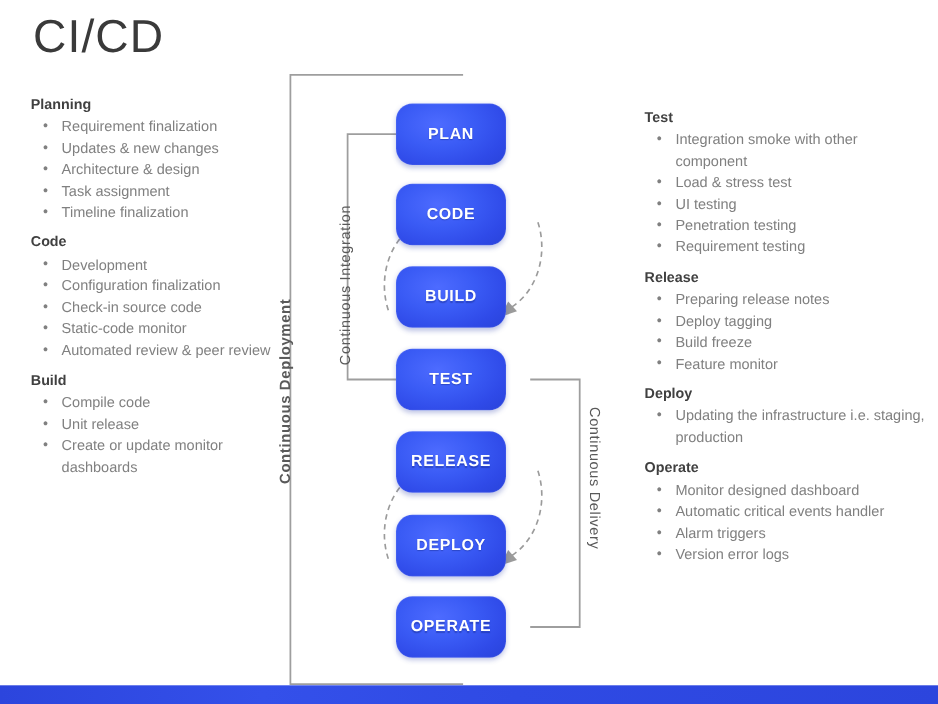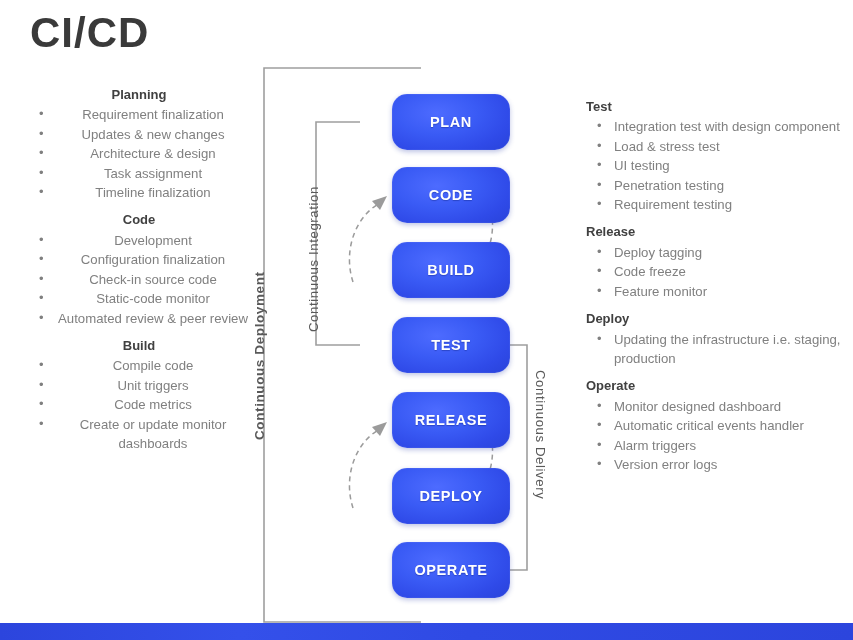--- a/index.html
+++ b/index.html
@@ -15,32 +15,32 @@
     font-family: "Liberation Sans", sans-serif;
     -webkit-font-smoothing: antialiased;
   }
 
   
   #page-title {
     position: absolute;
     left: 30px;
     top: 12px;
     font-size: 42px;
-    font-weight: bold;
+    font-weight: normal;
     color: #3a3a3a;
     letter-spacing: 1px;
     line-height: 1;
   }
 
   
   .text-col {
     position: absolute;
     color: #808080;
   }
-  #left-column  { left: 28px;  top: 86px;  width: 222px; text-align: center; }
+  #left-column  { left: 28px;  top: 86px;  width: 222px; }
   #right-column { left: 586px; top: 98px;  width: 262px; }
 
   .section { margin-bottom: 9px; }
   .section:last-child { margin-bottom: 0; }
 
   .section-heading {
     font-size: 13px;
     font-weight: bold;
     color: #404040;
     line-height: 1.42;
@@ -76,29 +76,28 @@
     top: 0;
     width: 853px;
     height: 640px;
     pointer-events: none;
   }
   #diagram svg { display: block; }
 
   
   .stage-box {
     position: absolute;
-    width: 118px;
+    width: 100px;
     height: 56px;
     border-radius: 15px;
     background: radial-gradient(ellipse 80% 90% at 38% 34%, #4d6bff 0%, #3a5bf5 42%, #2f4ae8 78%, #2a44dd 100%);
     box-shadow: 0 2px 5px rgba(40,60,170,0.30), 0 0 1px rgba(255,255,255,0.5) inset;
     display: flex;
     align-items: center;
     justify-content: center;
-    margin-left: 32px;
   }
   .stage-label {
     color: #ffffff;
     font-size: 14.5px;
     font-weight: bold;
     letter-spacing: 0.6px;
     text-shadow: 0 1px 1px rgba(20,40,140,0.45);
   }
 
   
@@ -227,43 +226,43 @@
         <li>Configuration finalization</li>
         <li>Check-in source code</li>
         <li>Static-code monitor</li>
         <li>Automated review &amp; peer review</li>
       </ul>
     </div>
     <div class="section">
       <div class="section-heading">Build</div>
       <ul class="bullets">
         <li>Compile code</li>
-        <li>Unit triggers</li>
-        <li>Code metrics</li>
+        <li>Unit release</li>
         <li>Create or update monitor dashboards</li>
       </ul>
     </div>
   </div>
 
 <div class="text-col" id="right-column">
     <div class="section">
       <div class="section-heading">Test</div>
       <ul class="bullets">
-        <li>Integration test with design component</li>
+        <li>Integration smoke with other component</li>
         <li>Load &amp; stress test</li>
         <li>UI testing</li>
         <li>Penetration testing</li>
         <li>Requirement testing</li>
       </ul>
     </div>
     <div class="section">
       <div class="section-heading">Release</div>
       <ul class="bullets">
+        <li>Preparing release notes</li>
         <li>Deploy tagging</li>
-        <li>Code freeze</li>
+        <li>Build freeze</li>
         <li>Feature monitor</li>
       </ul>
     </div>
     <div class="section">
       <div class="section-heading">Deploy</div>
       <ul class="bullets">
         <li>Updating the infrastructure i.e. staging, production</li>
       </ul>
     </div>
     <div class="section">

